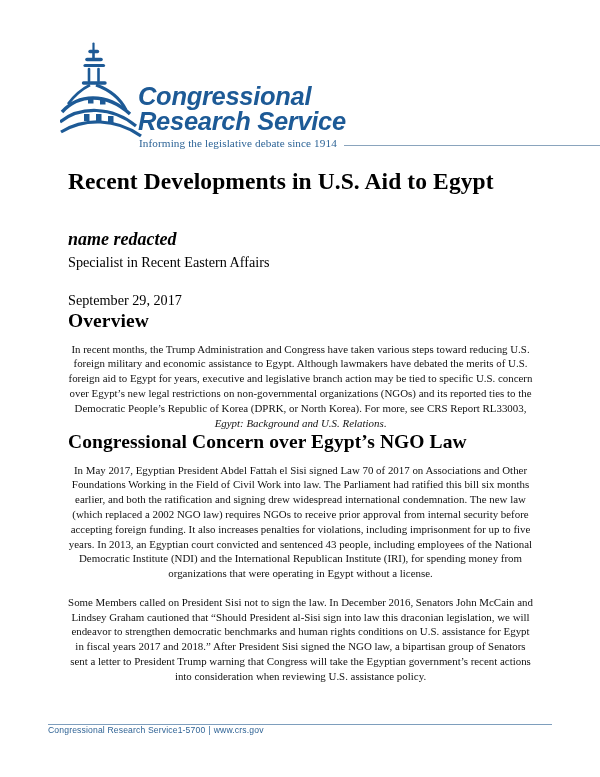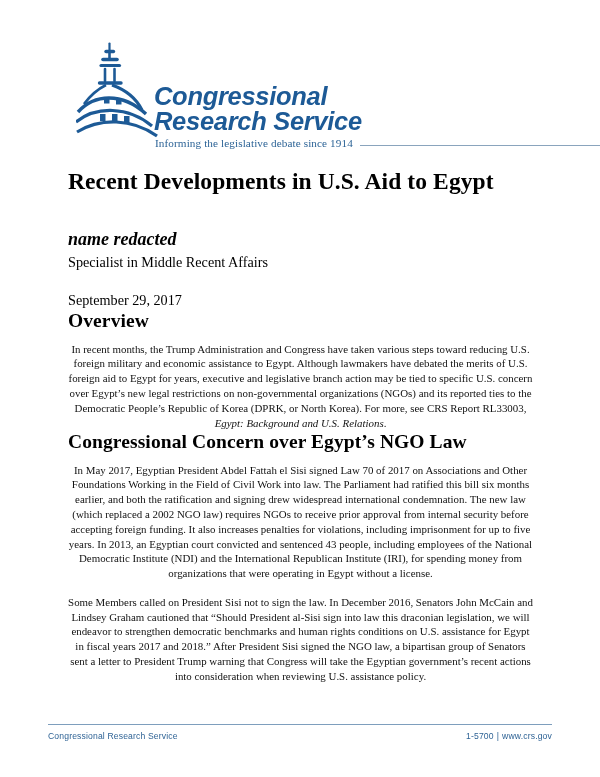--- a/index.html
+++ b/index.html
@@ -20,21 +20,21 @@
     position: absolute;
     left: 0; top: 0;
     width: 600px;
     height: 777px;
     box-sizing: border-box;
   }
 
   
   .masthead {
     position: absolute;
-    left: 76px;
+    left: 60px;
     top: 40px;
     width: 480px;
     height: 108px;
   }
   .logo-mark {
     position: absolute;
     left: 0px;
     top: 0px;
     width: 86px;
     height: 100px;
@@ -137,23 +137,21 @@
     left: 48px;
     top: 724px;
     width: 504px;
   }
   .footer-rule {
     width: 100%;
     height: 1px;
     background: #7e9ebd;
   }
   .footer-row {
-    margin-top: 6px;
     display: flex;
-    justify-content: space-between;
     align-items: baseline;
     font-family: "Liberation Sans", "DejaVu Sans", sans-serif;
     font-size: 8.6px;
     color: #2f6395;
     letter-spacing: 0.15px;
   }
   .footer-right .sep { margin: 0 3px; }
 </style>
 </head>
 <body>
@@ -205,21 +203,21 @@
       <div class="tagline">Informing the legislative debate since 1914</div>
       <div class="tagline-rule"></div>
     </div>
   </div>
 
   <div class="doc">
 
     <h1 class="doc-title">Recent Developments in U.S. Aid to Egypt</h1>
 
     <div class="author">name redacted</div>
-    <div class="author-title">Specialist in Middle Recent Affairs</div>
+    <div class="author-title">Specialist in Recent Eastern Affairs</div>
     <div class="pub-date">September 29, 2017</div>
 
     <h2 class="section-heading sec-overview">Overview</h2>
     <p class="body-text"><span>In recent months, the Trump Administration and Congress have taken various steps toward reducing U.S. foreign military and economic assistance to Egypt. Although lawmakers have debated the merits of U.S. foreign aid to Egypt for years, executive and legislative branch action may be tied to specific U.S. concern over Egypt’s new legal restrictions on non-governmental organizations (NGOs) and its reported ties to the Democratic People’s Republic of Korea (DPRK, or North Korea). For more, see CRS Report RL33003, </span><em class="italic-title">Egypt: Background and U.S. Relations</em><span>.</span></p>
 
     <h2 class="section-heading sec-ngo">Congressional Concern over Egypt’s NGO Law</h2>
     <p class="body-text">In May 2017, Egyptian President Abdel Fattah el Sisi signed Law 70 of 2017 on Associations and Other Foundations Working in the Field of Civil Work into law. The Parliament had ratified this bill six months earlier, and both the ratification and signing drew widespread international condemnation. The new law (which replaced a 2002 NGO law) requires NGOs to receive prior approval from internal security before accepting foreign funding. It also increases penalties for violations, including imprisonment for up to five years. In 2013, an Egyptian court convicted and sentenced 43 people, including employees of the National Democratic Institute (NDI) and the International Republican Institute (IRI), for spending money from organizations that were operating in Egypt without a license.</p>
     <p class="body-text spaced">Some Members called on President Sisi not to sign the law. In December 2016, Senators John McCain and Lindsey Graham cautioned that “Should President al-Sisi sign into law this draconian legislation, we will endeavor to strengthen democratic benchmarks and human rights conditions on U.S. assistance for Egypt in fiscal years 2017 and 2018.” After President Sisi signed the NGO law, a bipartisan group of Senators sent a letter to President Trump warning that Congress will take the Egyptian government’s recent actions into consideration when reviewing U.S. assistance policy.</p>
 
   </div>

